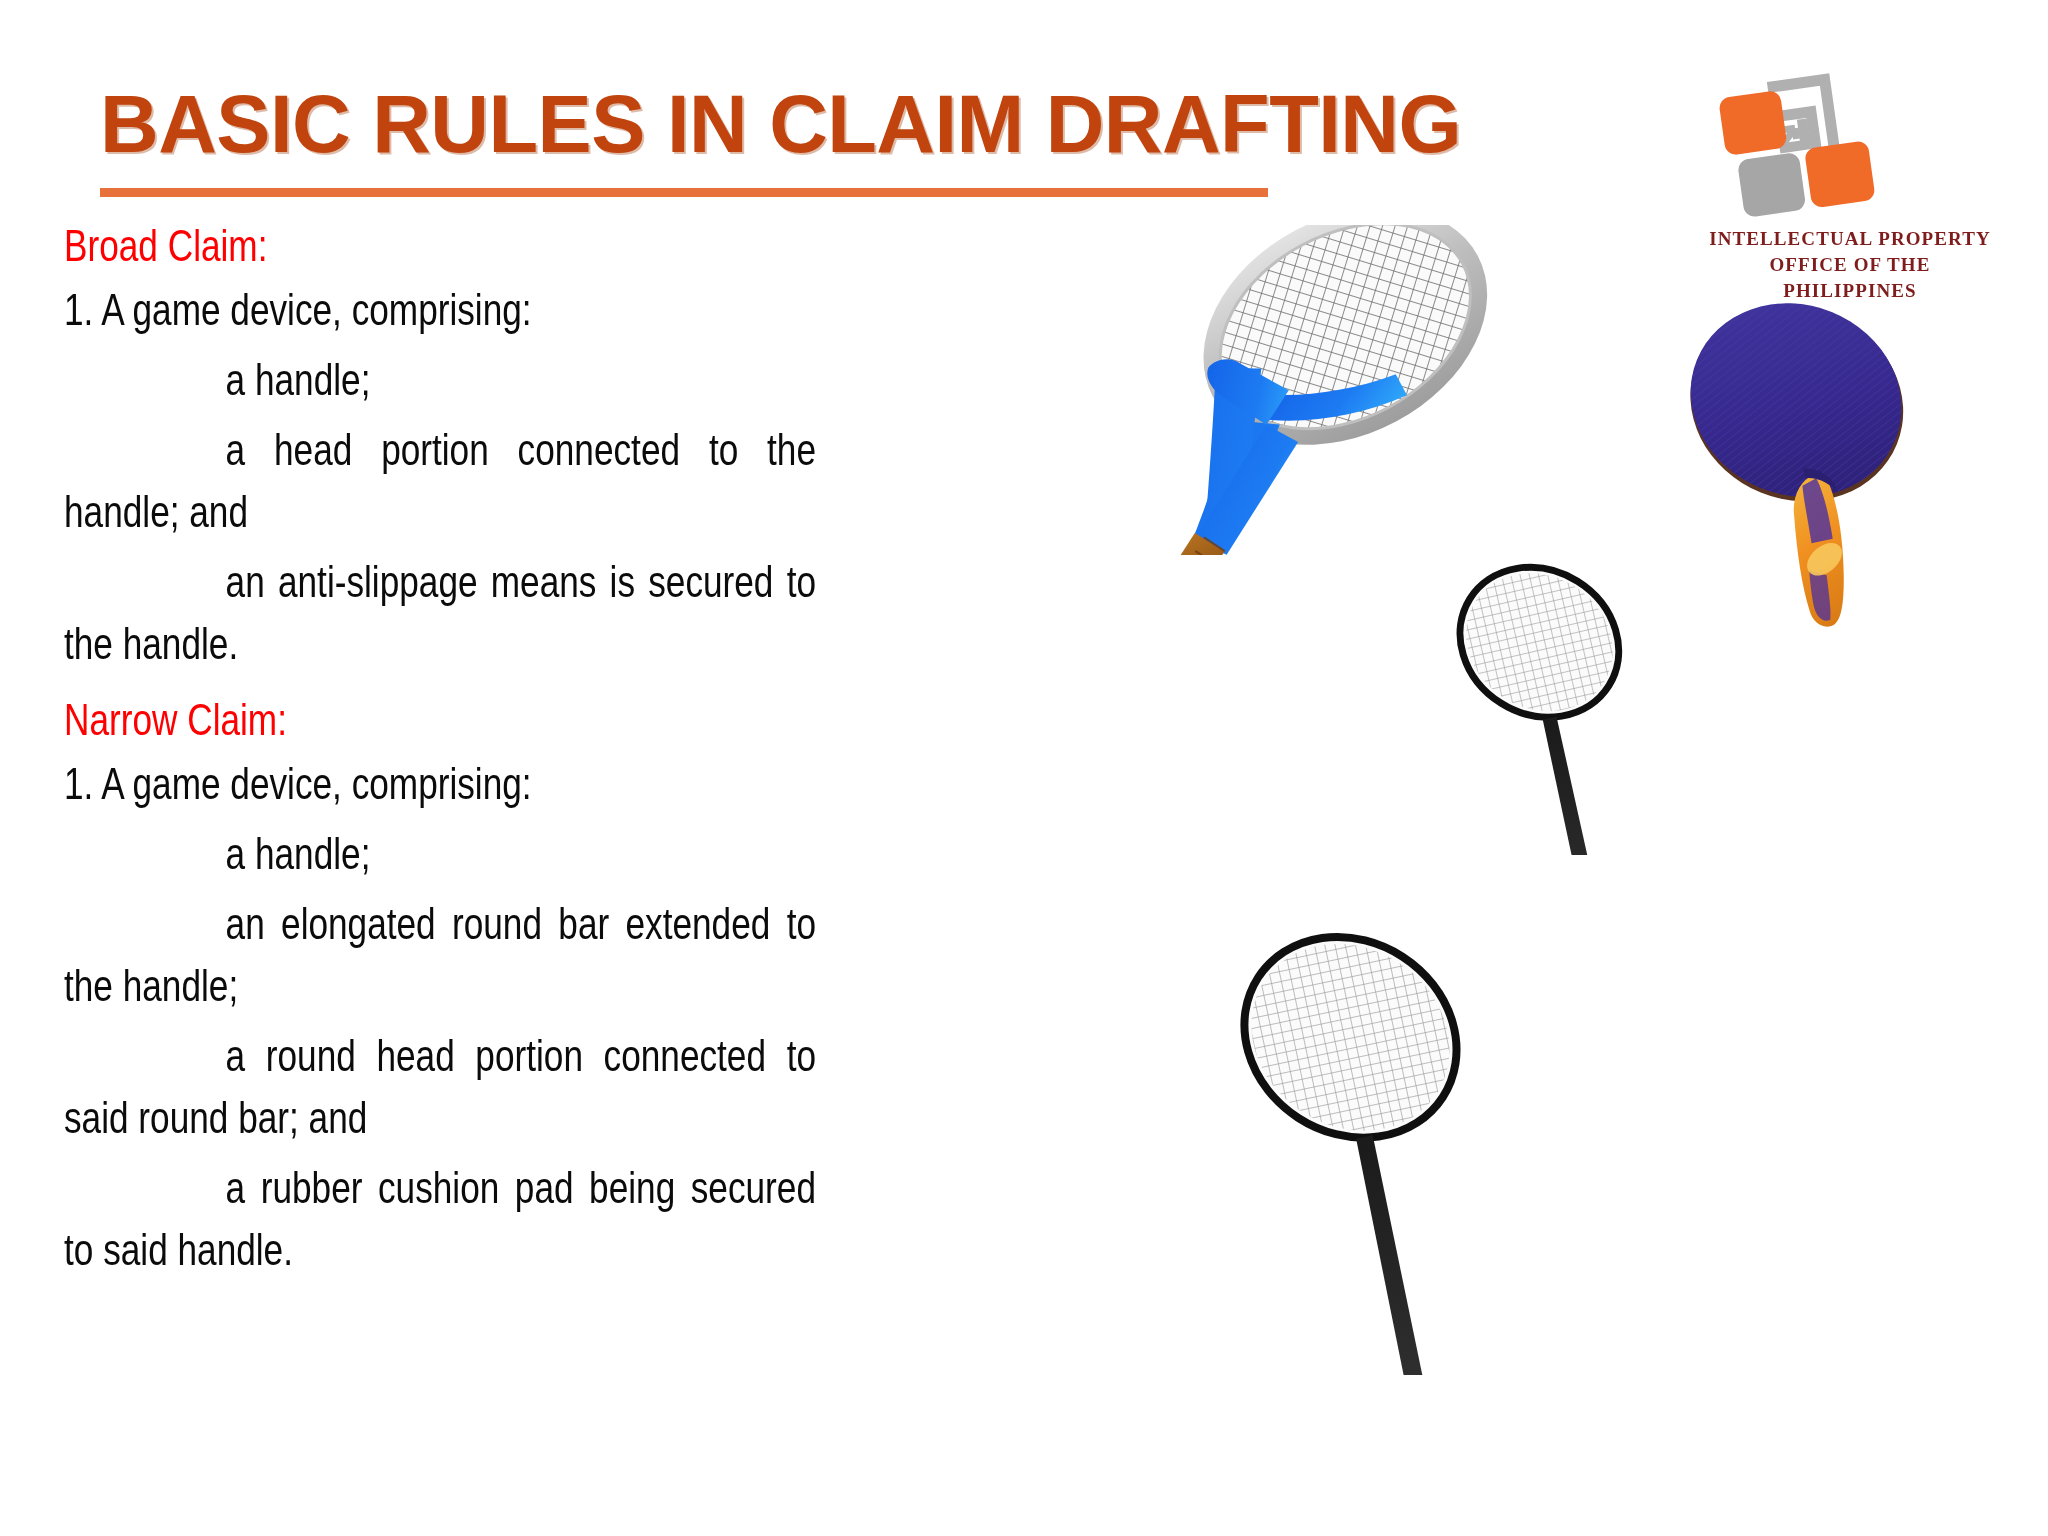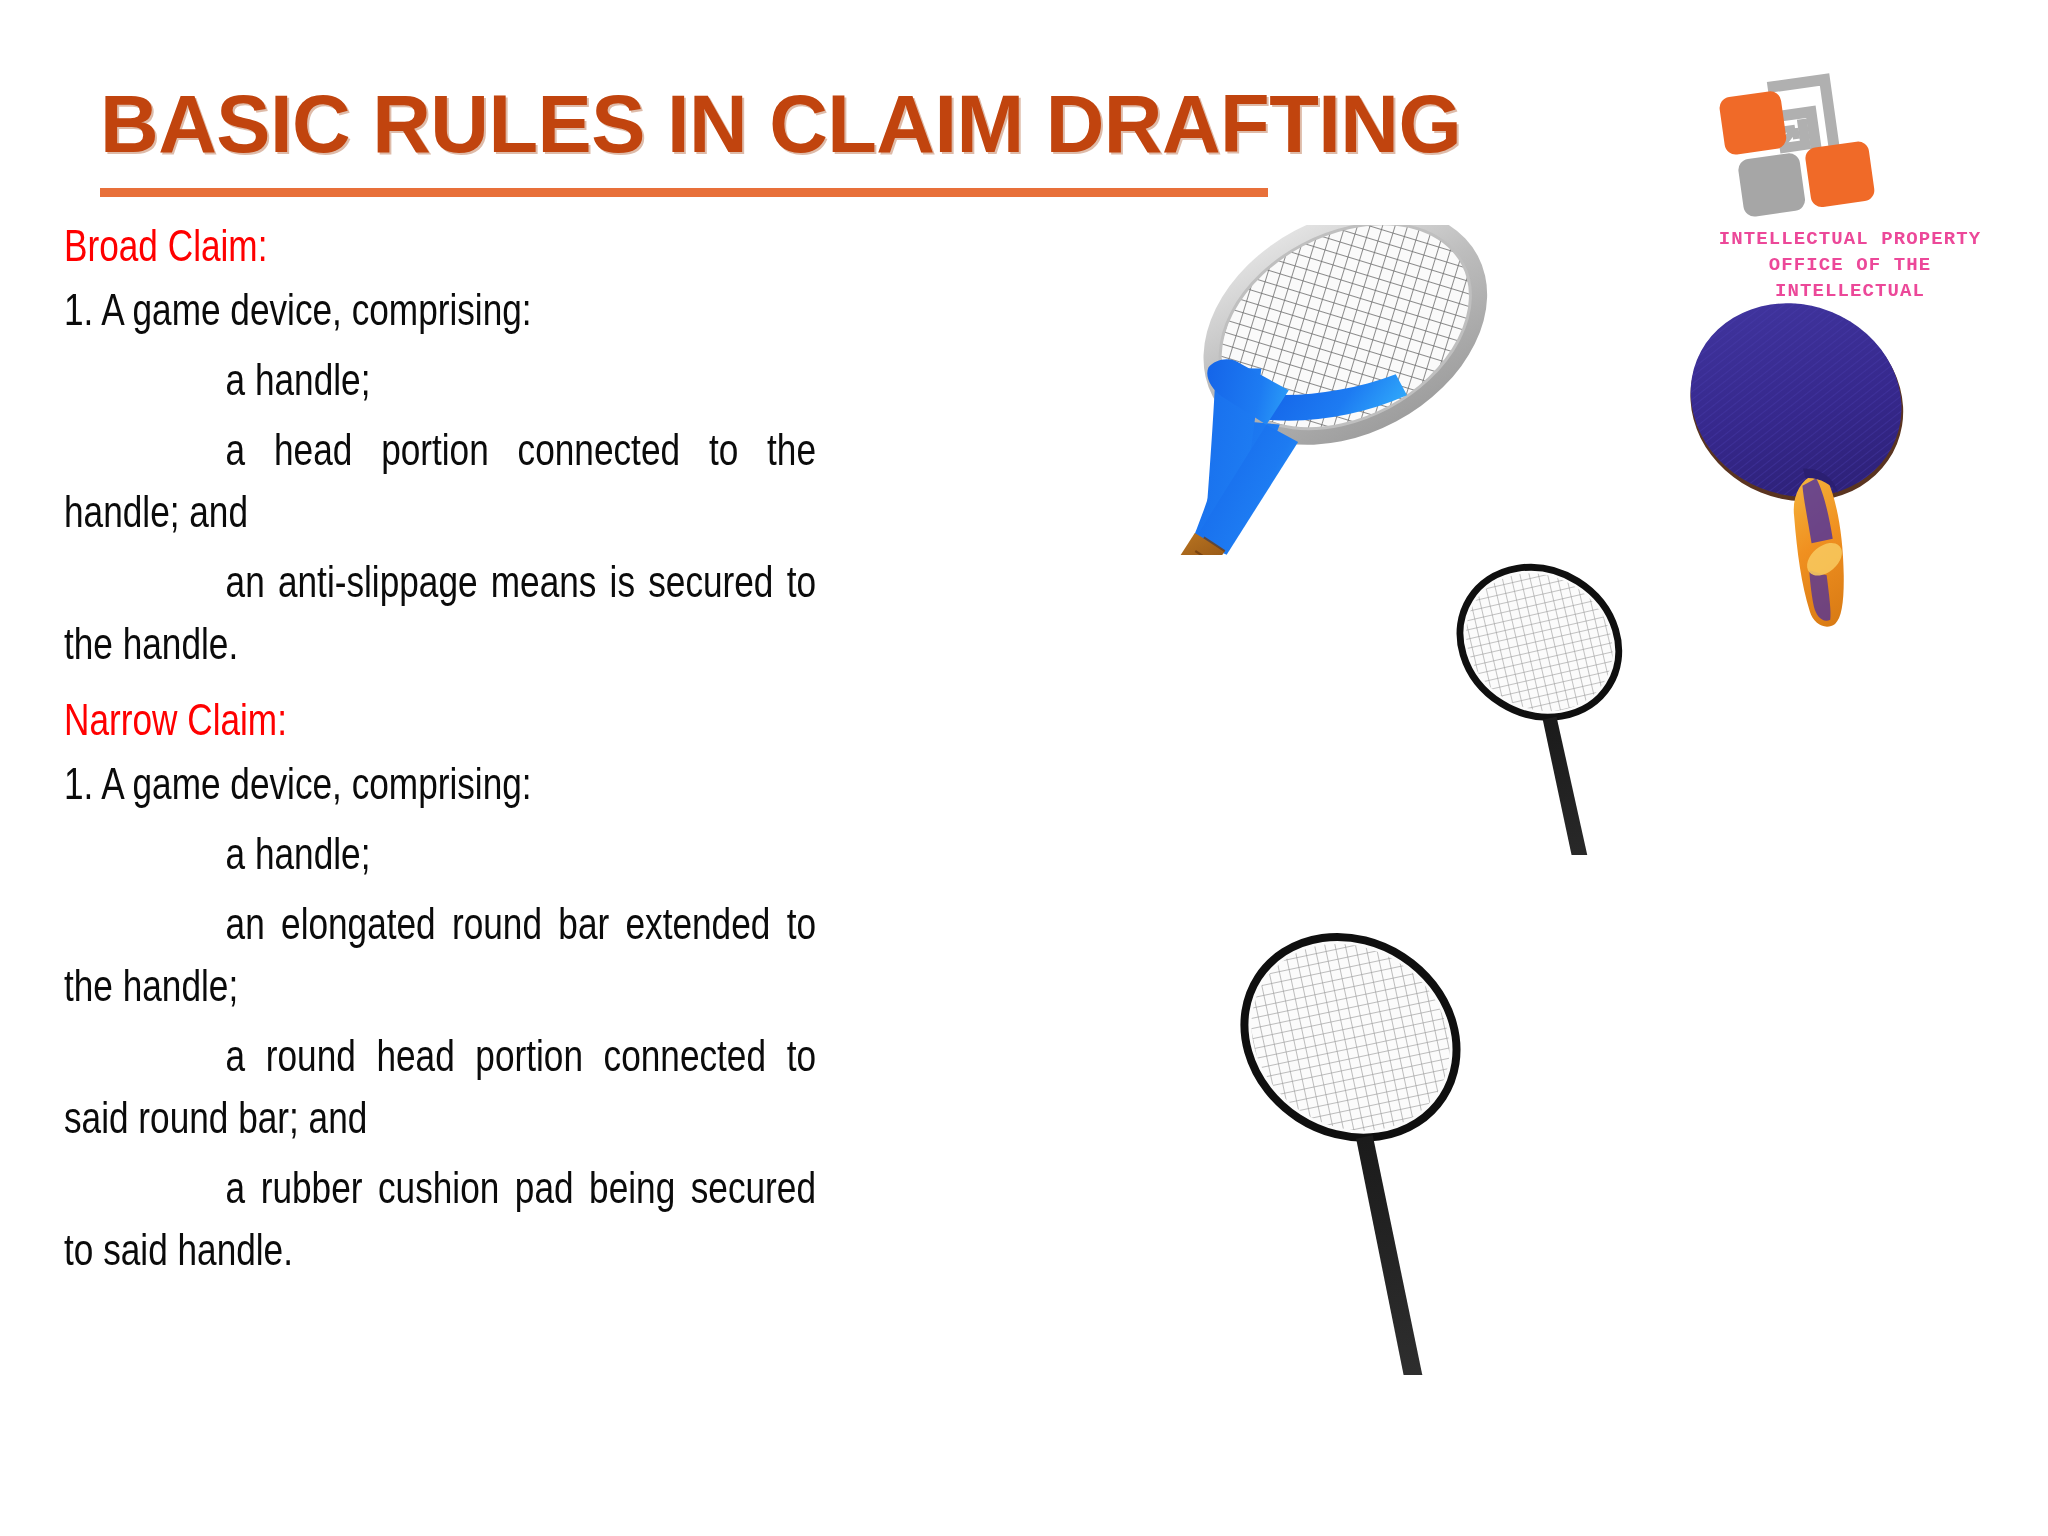--- a/index.html
+++ b/index.html
@@ -58,22 +58,22 @@
     top: 0px;
     width: 250px;
     height: 190px;
   }
   #logo-caption {
     position: absolute;
     left: 0px;
     top: 188px;
     width: 300px;
     text-align: center;
-    color: #ec4899;
-    font-family: Liberation Mono, monospace;
+    color: #7f1d1d;
+    font-family: Liberation Serif, serif;
     font-size: 19px;
     font-weight: bold;
     letter-spacing: 1.1px;
     line-height: 26px;
   }
 
   
   #text-col {
     position: absolute;
     left: 64px;
@@ -143,21 +143,21 @@
         <path d="M78 104 L104 104 L104 78" fill="none" stroke="#B0B0B0" stroke-width="10"></path>
         <path d="M78 104 L96 86 M96 86 L96 97 M96 86 L85 86" fill="none" stroke="#B0B0B0" stroke-width="7"></path>
 
         <rect x="24" y="46" width="62" height="58" rx="11" ry="11" fill="#F06A28"></rect>
         <rect x="34" y="110" width="62" height="58" rx="11" ry="11" fill="#A6A6A6"></rect>
         <rect x="102" y="108" width="64" height="60" rx="11" ry="11" fill="#F06A28"></rect>
       </g>
     </svg>
     <div id="logo-caption">
       <div>INTELLECTUAL PROPERTY</div>
-      <div>OFFICE OF THE INTELLECTUAL</div>
+      <div>OFFICE OF THE PHILIPPINES</div>
     </div>
   </div>
 
   <div id="text-col">
 
     <p class="lbl">Broad Claim:</p>
     <p class="ln">1. A game device, comprising:</p>
     <div class="gap-sm"></div>
     <p class="ln indent">a handle;</p>
     <div class="gap-sm"></div>

